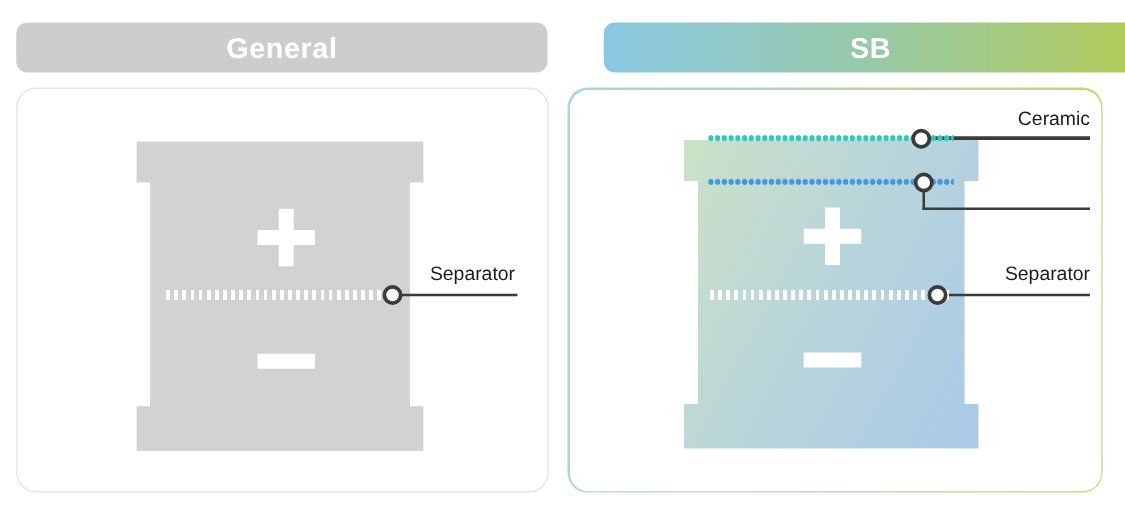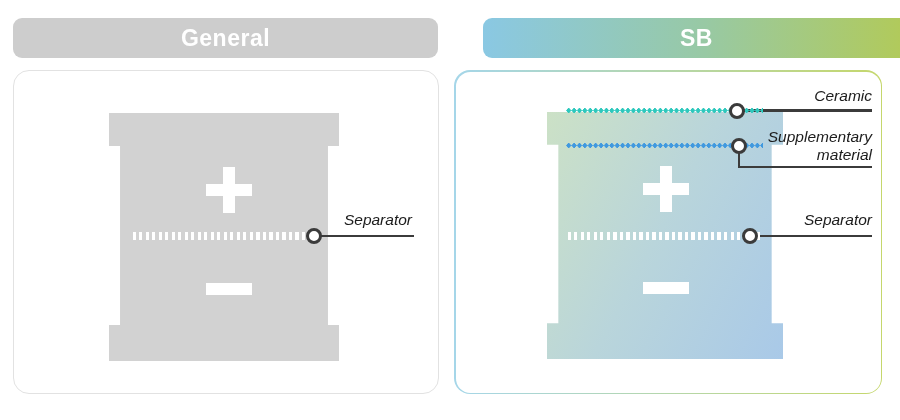--- a/index.html
+++ b/index.html
@@ -44,21 +44,21 @@
            background-size:5.4px 5px; }
   .beads-teal { background-image:radial-gradient(circle 2.4px at 2.7px 50%,#2EC8BD 92%,transparent 100%); }
   .beads-blue { background-image:radial-gradient(circle 2.4px at 2.7px 50%,#4099DF 92%,transparent 100%); }
 
   
   .c-line { position:absolute; height:2.5px; background:#3B3B3B; z-index:3; }
   .c-vline { position:absolute; width:2.5px; background:#3B3B3B; z-index:3; }
   .c-dot { position:absolute; width:16px; height:16px; border-radius:50%;
            background:#fff; border:3px solid #3B3B3B; z-index:5; }
   .c-label { position:absolute; color:#1C1C1C; font-size:15.5px; font-weight:500;
-             line-height:18px; text-align:right; z-index:6; white-space:nowrap;font-style:italic; }
+             line-height:18px; text-align:right; z-index:6; white-space:nowrap; }
 </style>
 </head>
 <body>
 
 <div class="canvas">
 
   <div class="hdr hdr-general">
     <span>General</span>
   </div>
   <div class="hdr hdr-sb">
@@ -87,24 +87,20 @@
 
     <div class="c-line" style="left:283px; top:39.25px; width:135px;"></div>
     <div class="beads beads-teal" style="left:112px; top:38px; width:197px;"></div>
     <div class="c-dot" style="left:275px; top:32.5px;"></div>
     <div class="c-label" style="right:10px; top:17px;">Ceramic</div>
 
     <div class="beads beads-blue" style="left:112px; top:73px; width:197px;"></div>
     <div class="c-vline" style="left:283.75px; top:81px; height:17px;"></div>
     <div class="c-line" style="left:283.75px; top:95.75px; width:134px;"></div>
     <div class="c-dot" style="left:277px; top:67.5px;"></div>
-    <div class="c-label" style="right:10px; top:58px;">
-      <span>Supplementary</span><br>
-      <span>material</span>
-    </div>
 
     <div class="c-line" style="left:300px; top:164.75px; width:118px;"></div>
     <div class="vdash" style="left:114px; top:162px; width:194px;"></div>
     <div class="c-dot" style="left:288px; top:158px;"></div>
     <div class="c-label" style="right:10px; top:141px;">Separator</div>
   </div>
 
 </div>
 
 </body></html>

